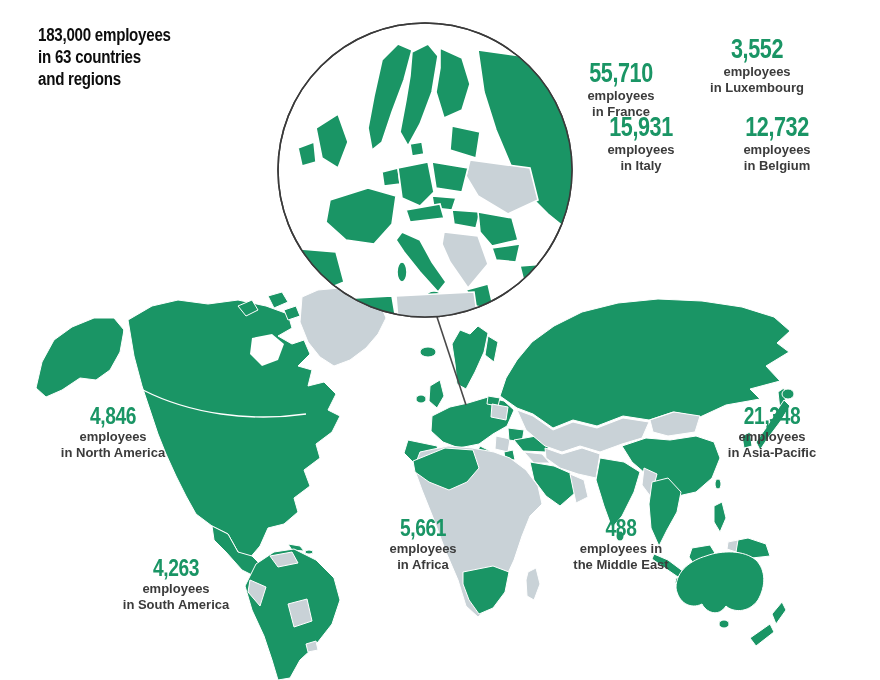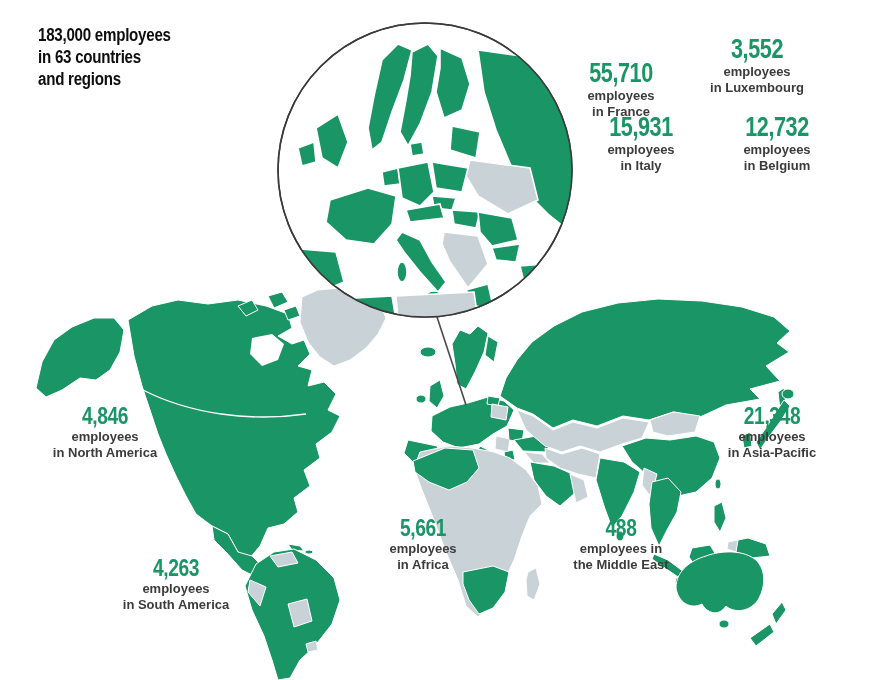--- a/index.html
+++ b/index.html
@@ -214,21 +214,21 @@
     <span class="lbl">in Italy</span>
   </div>
 
   <div class="stat" style="left:757px;top:112px;margin-left:20px;">
     <span class="num">12,732</span>
     <span class="lbl">employees</span>
     <span class="lbl">in Belgium</span>
   </div>
 
 
-  <div class="stat small" style="left:105px;top:402px;">
+  <div class="stat small" style="left:113px;top:402px;">
     <span class="num">4,846</span>
     <span class="lbl">employees</span>
     <span class="lbl">in North America</span>
   </div>
 
   <div class="stat small" style="left:176px;top:554px;">
     <span class="num">4,263</span>
     <span class="lbl">employees</span>
     <span class="lbl">in South America</span>
   </div>

